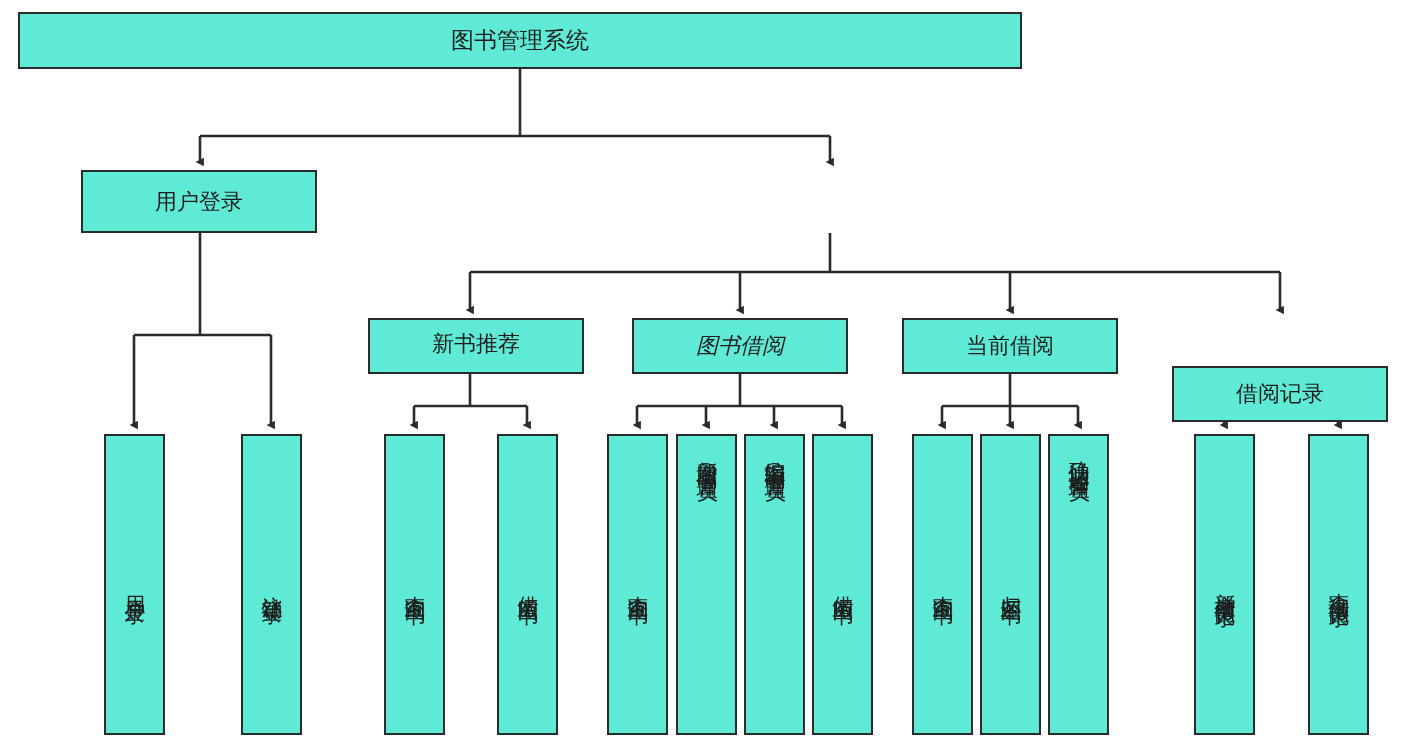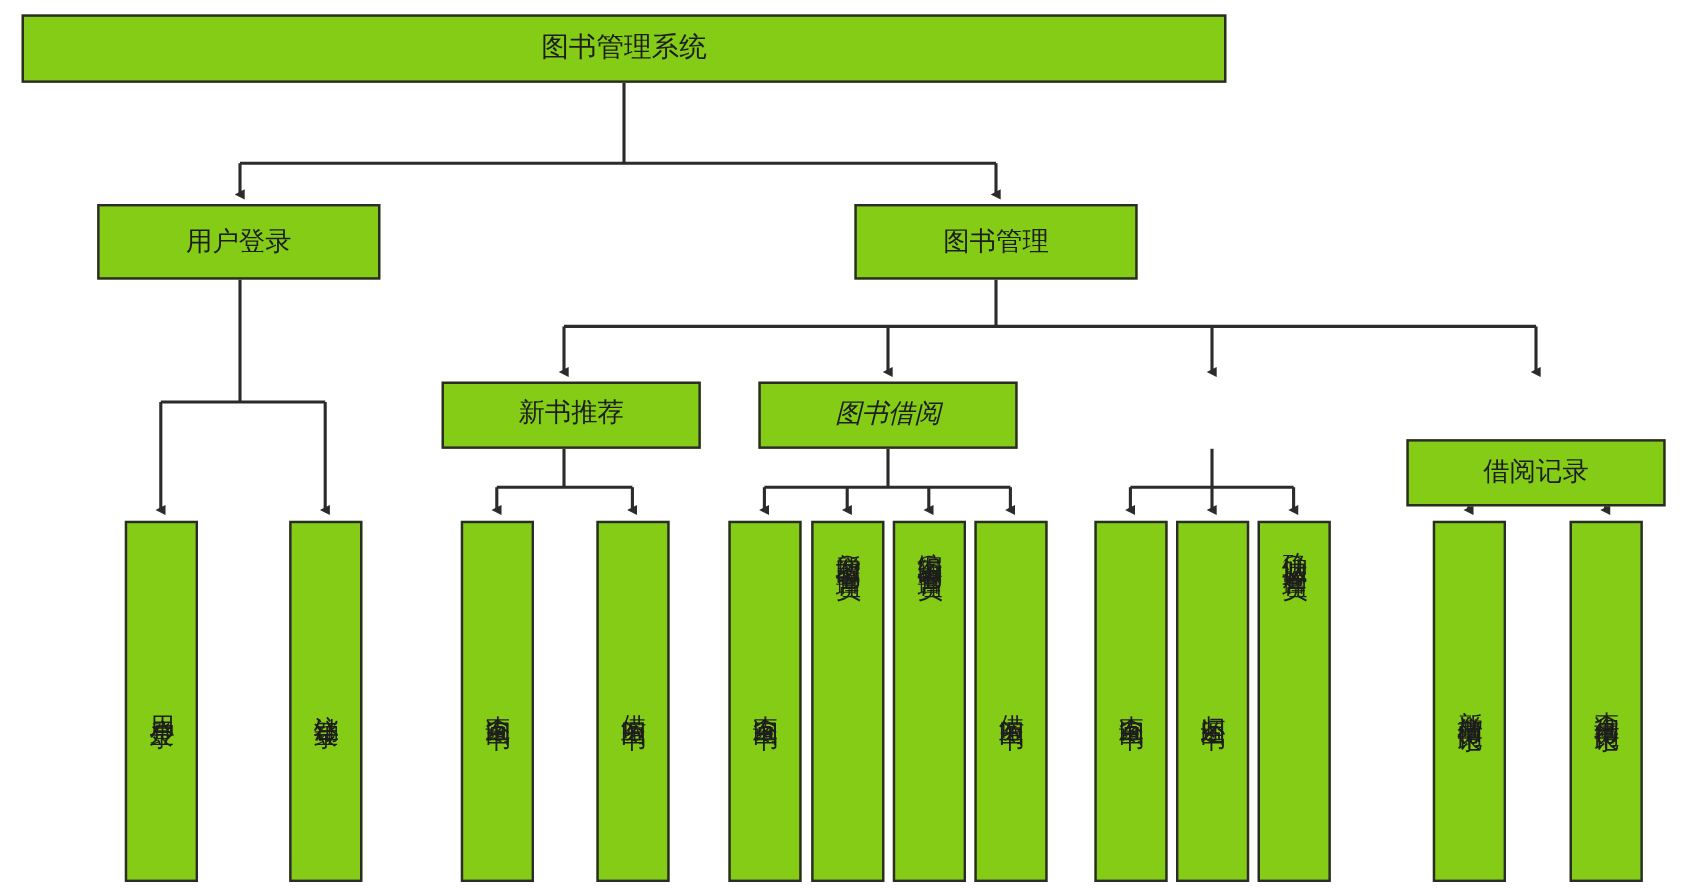--- a/index.html
+++ b/index.html
@@ -22,21 +22,21 @@
     position: absolute;
     left: 0;
     top: 0;
     width: 1405px;
     height: 747px;
     pointer-events: none;
   }
   .node {
     position: absolute;
     box-sizing: border-box;
-    background: #84cc16;
+    background: #5eead4;
     border: 2px solid #2b2b2b;
     display: flex;
     align-items: center;
     justify-content: center;
     z-index: 2;
   }
   .node-label {
     color: #1d1d1d;
     text-align: center;
     line-height: 1.18;
@@ -130,30 +130,30 @@
     </g>
   </svg>
 
   <div class="node root horiz" style="left:18px; top:12px; width:1004px; height:57px;">
     <span class="node-label">图书管理系统</span>
   </div>
 
   <div class="node horiz" style="left:81px; top:170px; width:236px; height:63px;">
     <span class="node-label">用户登录</span>
   </div>
-  <div class="node horiz" style="left:712px; top:170px; width:236px; height:63px;">
-    <span class="node-label">图书管理</span>
-  </div>
 
   <div class="node horiz" style="left:368px; top:318px; width:216px; height:56px;font-family:Liberation Mono, monospace;">
     <span class="node-label">新书推荐</span>
   </div>
   <div class="node horiz" style="left:632px; top:318px; width:216px; height:56px;font-style:italic;">
     <span class="node-label">图书借阅</span>
   </div>
+  <div class="node horiz" style="left:902px; top:318px; width:216px; height:56px;">
+    <span class="node-label">当前借阅</span>
+  </div>
   <div class="node horiz" style="left:1172px; top:318px; width:216px; height:56px;margin-top:48px;">
     <span class="node-label">借阅记录</span>
   </div>
 
   <div class="node vert centered" style="left:104px; top:434px; width:61px; height:301px;">
     <span class="node-label">用户登录</span>
   </div>
   <div class="node vert centered" style="left:241px; top:434px; width:61px; height:301px;">
     <span class="node-label">注销登录</span>
   </div>

